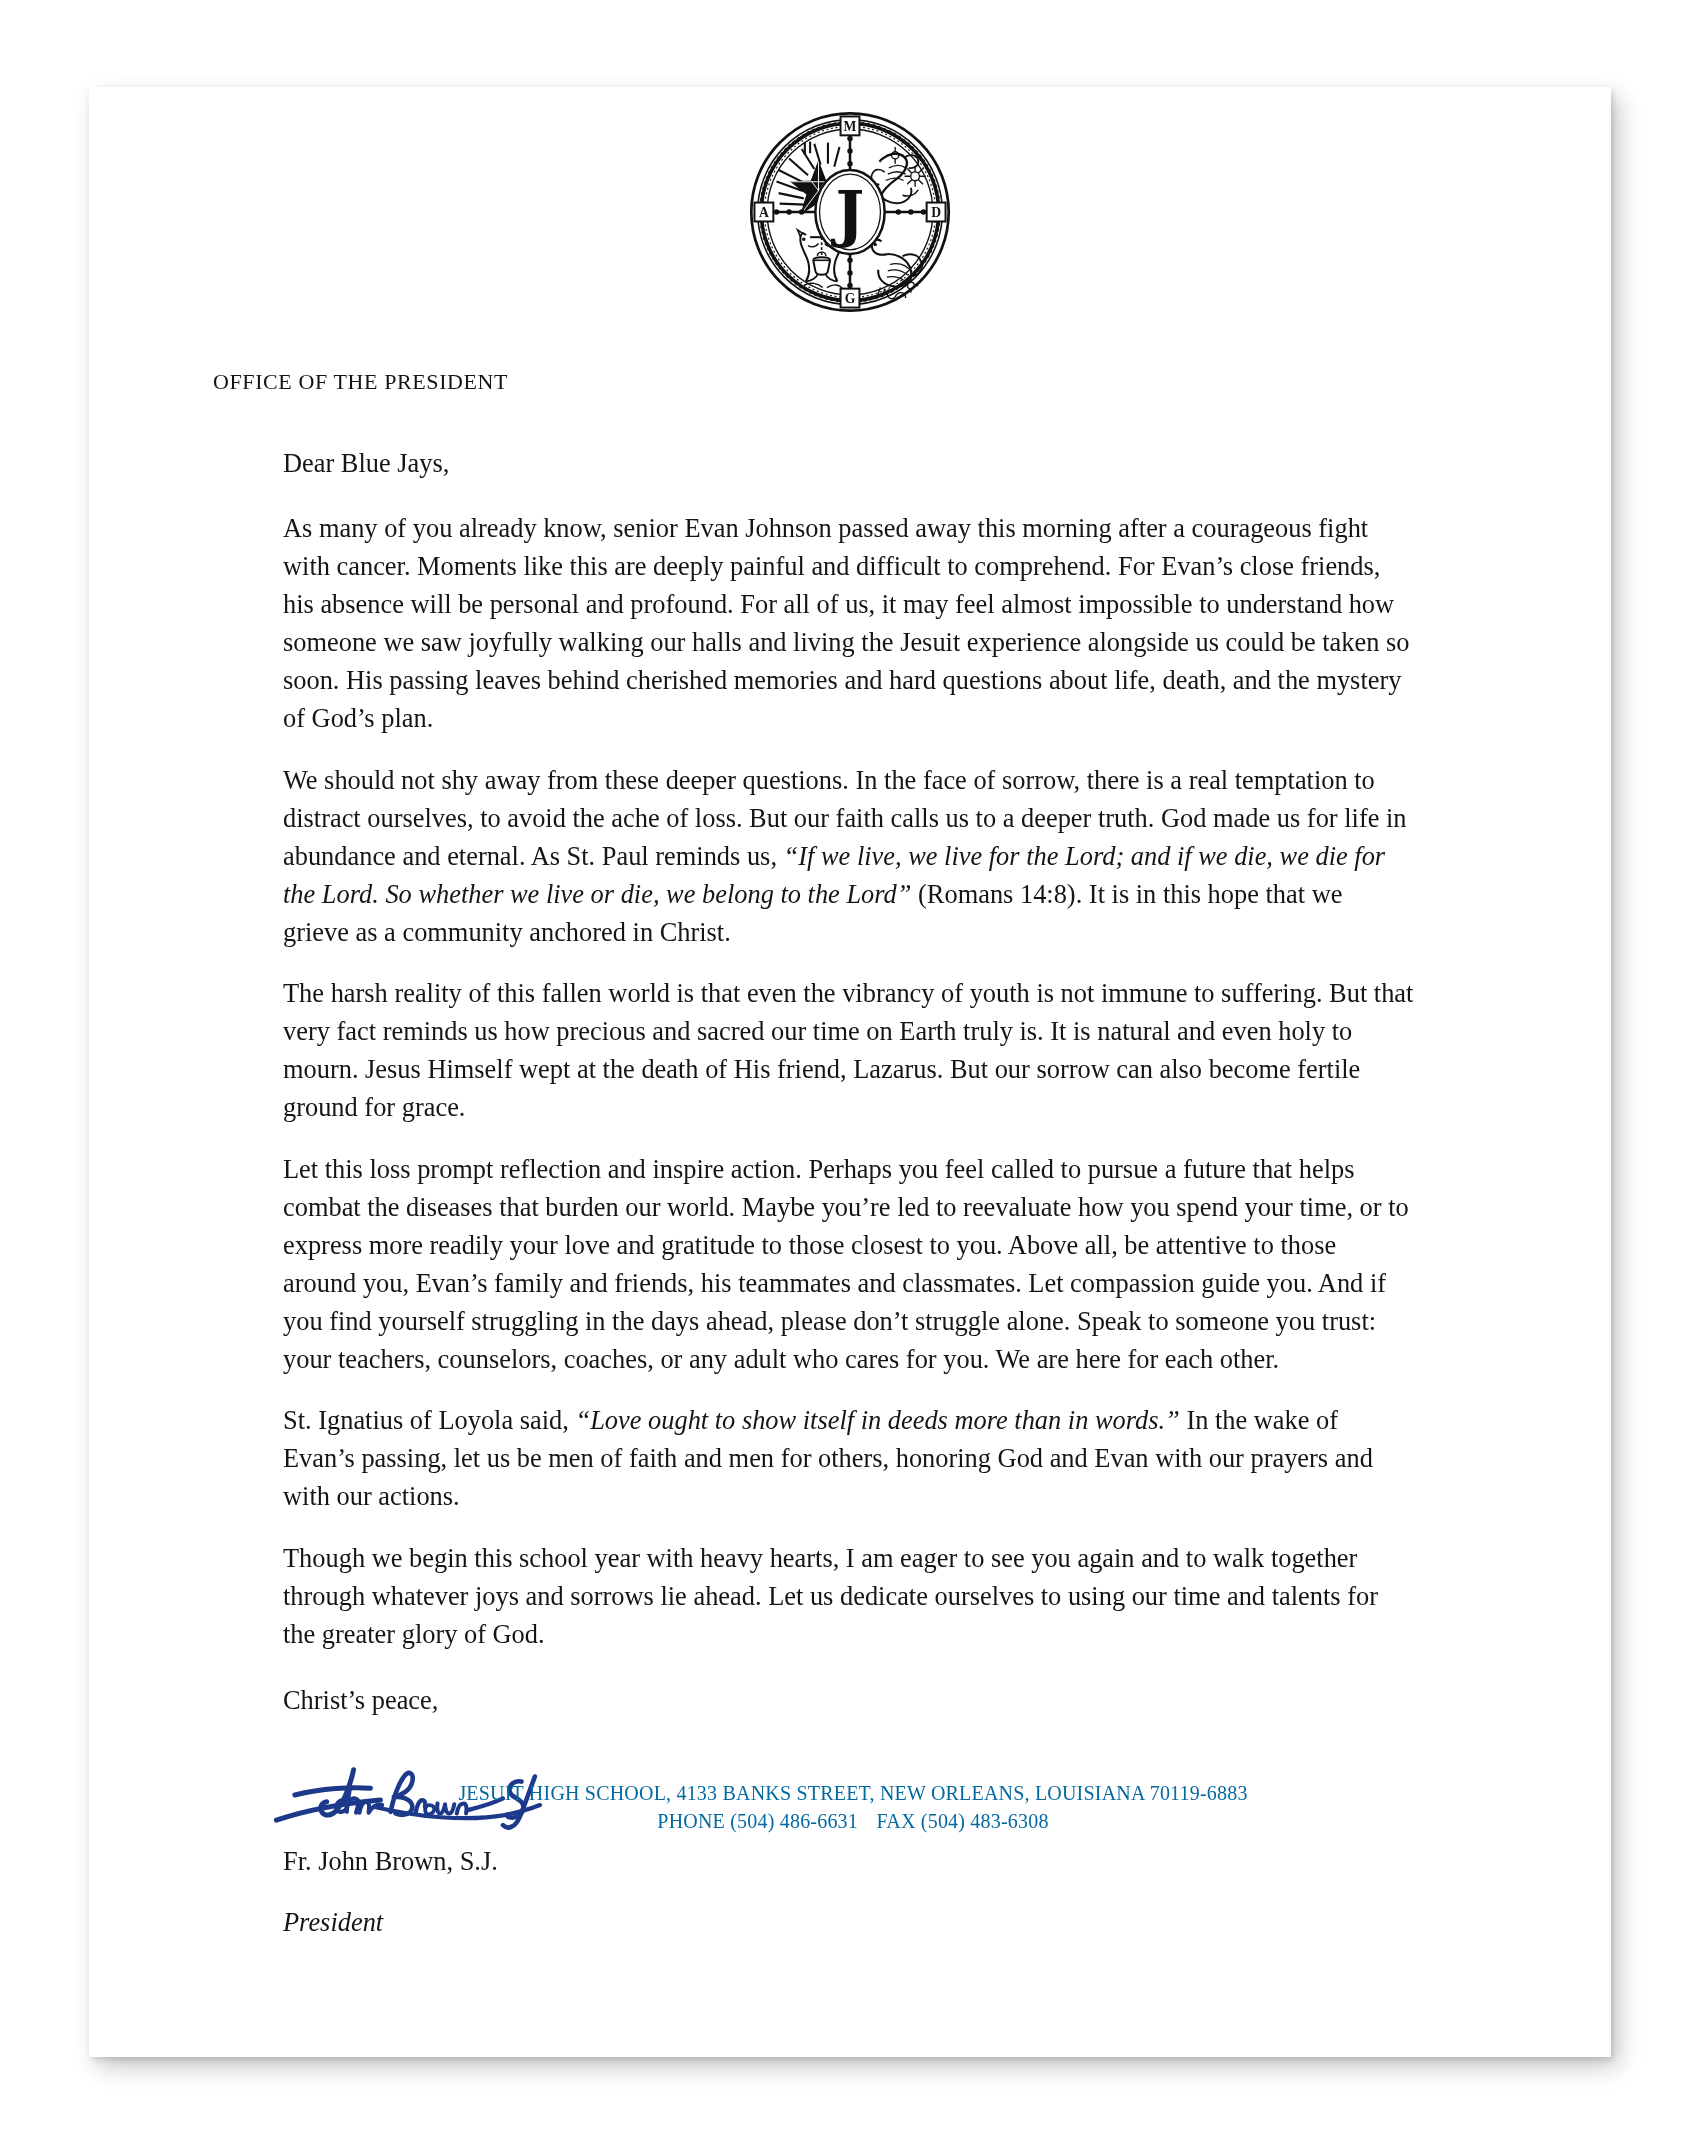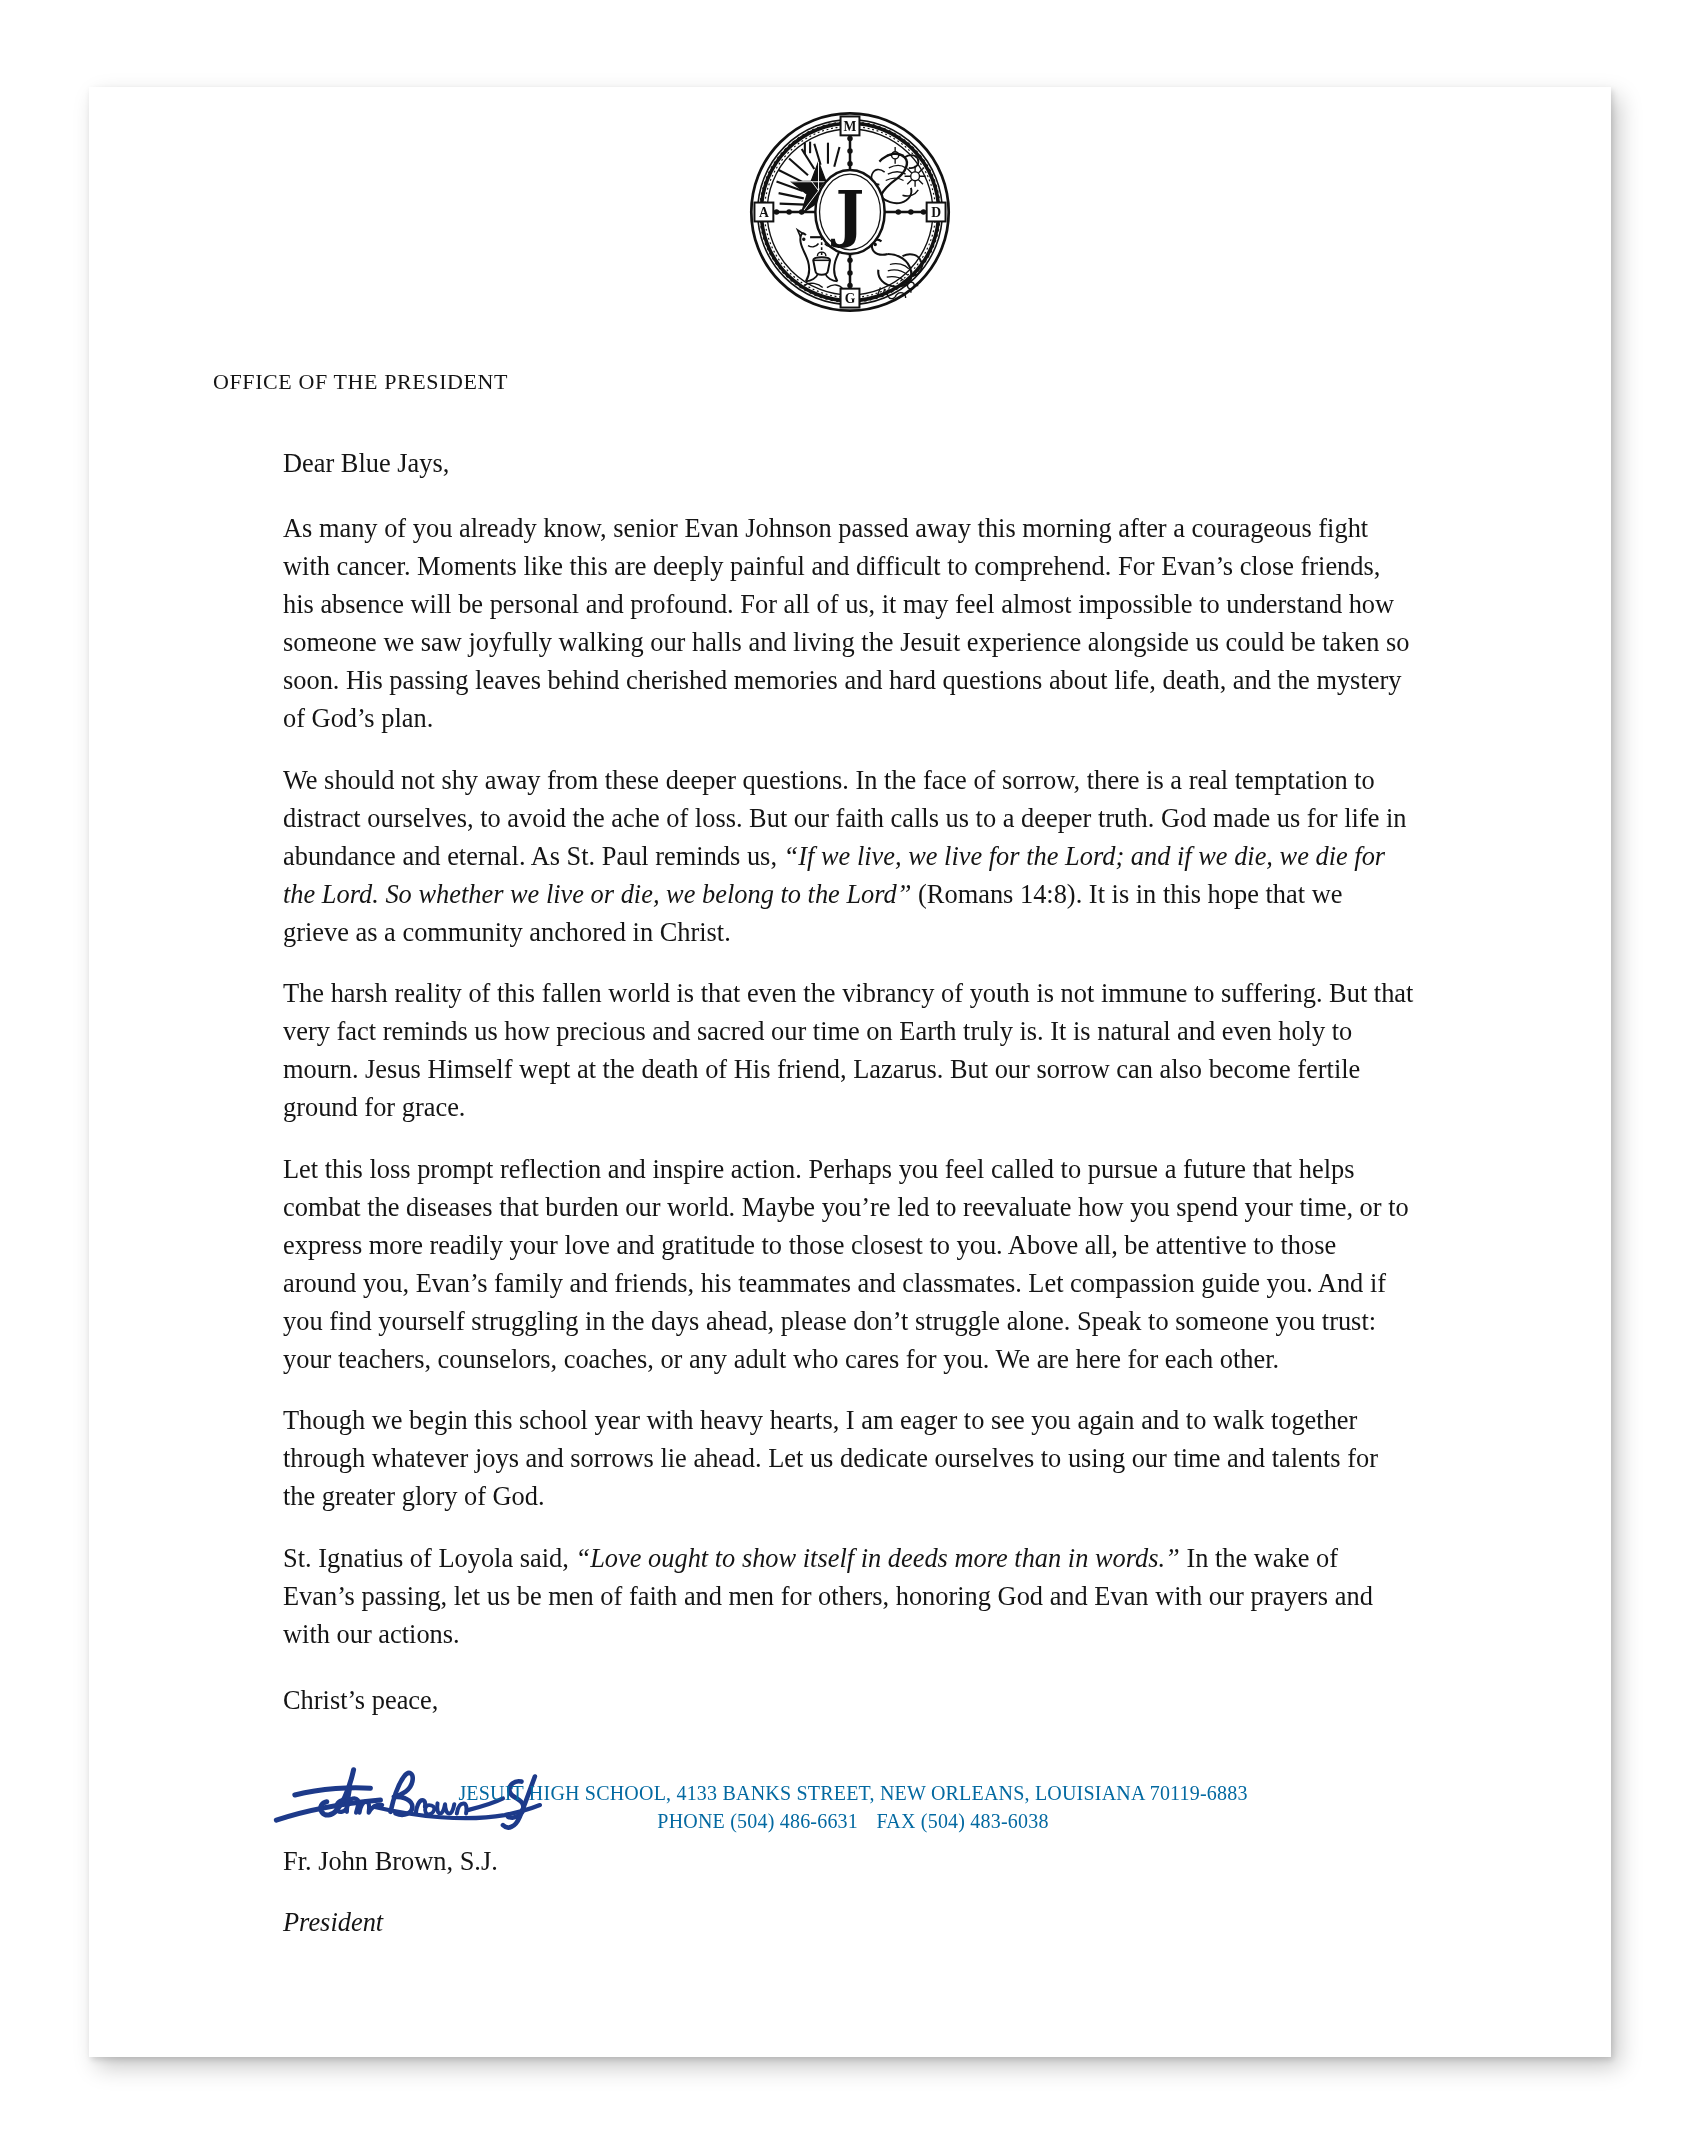--- a/index.html
+++ b/index.html
@@ -285,25 +285,25 @@
 
     <p>
       <span>The harsh reality of this fallen world is that even the vibrancy of youth is not immune to suffering. But that very fact reminds us how precious and sacred our time on Earth truly is. It is natural and even holy to mourn. Jesus Himself wept at the death of His friend, Lazarus. But our sorrow can also become fertile ground for grace.</span>
     </p>
 
     <p>
       <span>Let this loss prompt reflection and inspire action. Perhaps you feel called to pursue a future that helps combat the diseases that burden our world. Maybe you’re led to reevaluate how you spend your time, or to express more readily your love and gratitude to those closest to you. Above all, be attentive to those around you, Evan’s family and friends, his teammates and classmates. Let compassion guide you. And if you find yourself struggling in the days ahead, please don’t struggle alone. Speak to someone you trust: your teachers, counselors, coaches, or any adult who cares for you. We are here for each other.</span>
     </p>
 
     <p>
+      <span>St. Ignatius of Loyola said, </span><em>“Love ought to show itself in deeds more than in words.”</em><span> In the wake of Evan’s passing, let us be men of faith and men for others, honoring God and Evan with our prayers and with our actions.</span>
+    </p>
+
+    <p>
       <span>Though we begin this school year with heavy hearts, I am eager to see you again and to walk together through whatever joys and sorrows lie ahead. Let us dedicate ourselves to using our time and talents for the greater glory of God.</span>
-    </p>
-
-    <p>
-      <span>St. Ignatius of Loyola said, </span><em>“Love ought to show itself in deeds more than in words.”</em><span> In the wake of Evan’s passing, let us be men of faith and men for others, honoring God and Evan with our prayers and with our actions.</span>
     </p>
 
     <div id="closing">
       <p class="close-line">Christ’s peace,</p>
 
       <div id="sig-block">
         <svg id="signature" width="277" height="94" viewBox="0 0 330 112">
           <g fill="none" stroke="#1d3a8a" stroke-linecap="round" stroke-linejoin="round">
 
             <path d="M4,86 C40,74 84,66 128,62" stroke-width="6"></path>
@@ -339,18 +339,18 @@
       </div>
 
       <p class="sig-name">Fr. John Brown, S.J.</p>
       <p class="sig-title">President</p>
     </div>
   </div>
 
   <div id="footer">
     <p class="foot-addr">JESUIT HIGH SCHOOL, 4133 BANKS STREET, NEW ORLEANS, LOUISIANA 70119-6883</p>
     <p class="foot-phone">
-      <span>PHONE (504) 486-6631</span><span class="gap"></span><span>FAX (504) 483-6038</span>
+      <span>PHONE (504) 486-6631</span><span class="gap"></span><span>FAX (504) 483-6308</span>
     </p>
   </div>
 
 </div>
 
 
 </body></html>

